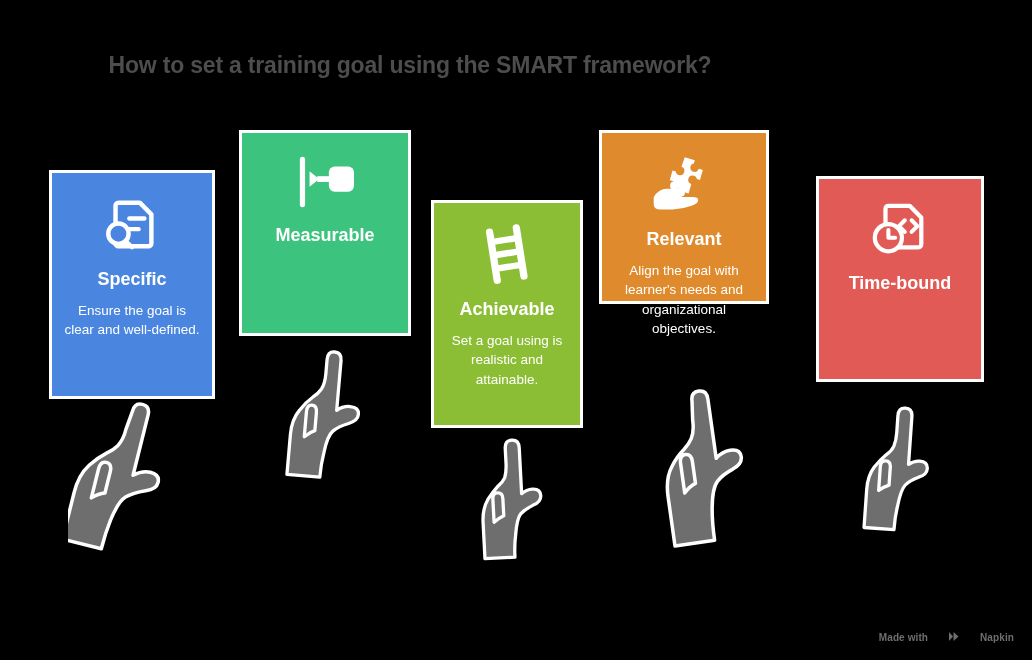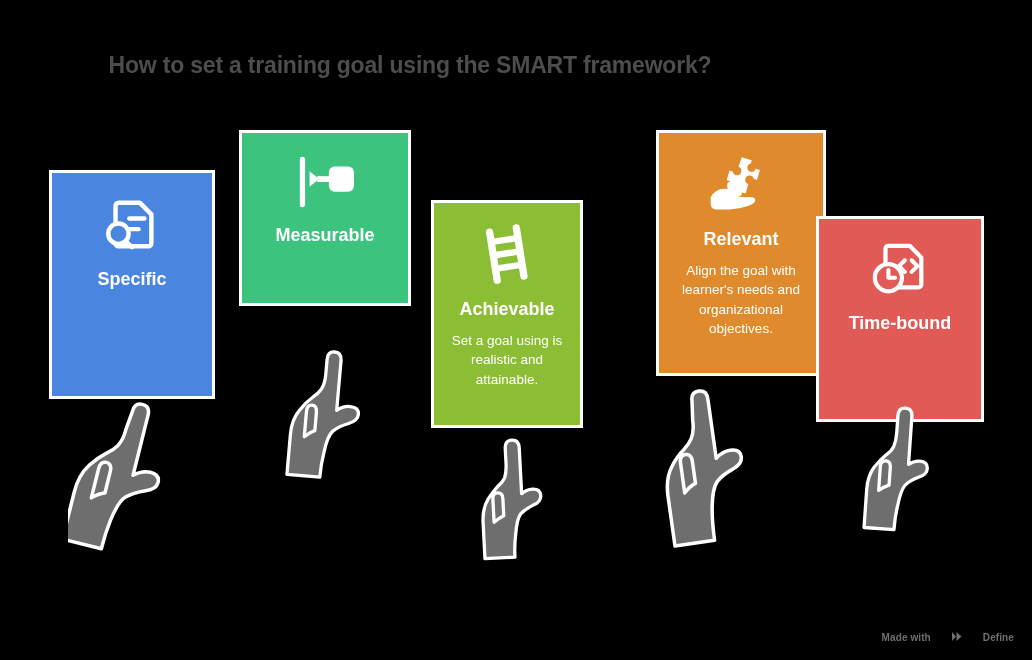--- a/index.html
+++ b/index.html
@@ -55,23 +55,23 @@
   }
   .card-desc {
     font-size: 13.5px;
     line-height: 1.45;
     color: #ffffff;
     font-weight: normal;
   }
 
   
   #card-specific    { left: 49px;  top: 170px; width: 166px; height: 229px; }
-  #card-measurable  { left: 239px; top: 130px; width: 172px; height: 176px; }
+  #card-measurable  { left: 239px; top: 130px; width: 172px; height: 206px; }
   #card-achievable  { left: 431px; top: 200px; width: 152px; height: 228px; }
-  #card-relevant    { left: 656px; top: 130px; width: 170px; height: 246px; }
+  #card-relevant    { left: 599px; top: 130px; width: 170px; height: 174px; }
   #card-timebound   { left: 816px; top: 176px; width: 168px; height: 206px; }
 
   
   .hand {
     position: absolute;
     pointer-events: none;
   }
   #hand-1 { left: 68px;  top: 398px; }
   #hand-2 { left: 282px; top: 348px; }
   #hand-3 { left: 470px; top: 436px; }
@@ -104,20 +104,21 @@
     <span class="card-icon">
       <svg width="62" height="62" viewBox="0 0 64 64" fill="none">
         <path d="M18 10 h22 l12 12 v30 a3 3 0 0 1 -3 3 h-31 a3 3 0 0 1 -3 -3 v-39 a3 3 0 0 1 3 -3 z" stroke="#ffffff" stroke-width="4.6" fill="none" stroke-linejoin="round"></path>
         <rect x="27" y="24" width="20" height="4.6" rx="2.3" fill="#ffffff"></rect>
         <rect x="27" y="35" width="14" height="4.6" rx="2.3" fill="#ffffff"></rect>
         <circle cx="18" cy="42" r="10.5" stroke="#ffffff" stroke-width="4.6" fill="#4a86e0"></circle>
         <line x1="25.5" y1="49.5" x2="32" y2="56" stroke="#ffffff" stroke-width="4.6" stroke-linecap="round"></line>
       </svg>
     </span>
     <div class="card-title">Specific</div>
+    <div class="card-desc">Ensure the goal is clear and well-defined.</div>
   </div>
 
   <div class="card" id="card-measurable" style="background: rgb(60, 196, 127);">
     <span class="card-icon">
       <svg width="70" height="58" viewBox="0 0 72 60" fill="none">
         <rect x="10" y="4" width="5.4" height="52" rx="2.7" fill="#ffffff"></rect>
         <rect x="40" y="14" width="26" height="26" rx="6" fill="#ffffff"></rect>
         <rect x="28" y="24" width="16" height="6" fill="#ffffff"></rect>
         <path d="M30 27 L20 19 v16 z" fill="#ffffff"></path>
       </svg>
@@ -147,21 +148,21 @@
         <g transform="rotate(16 44 22)">
           <path d="M34 6 h11 v3.5 a4.5 4.5 0 1 0 6.5 4 h4.5 v11 h-3.4 a4.6 4.6 0 1 0 -4.2 6.6 v10.4 h-12 v-3.8 a4.6 4.6 0 1 1 -6.4 -4.2 h-4.6 v-10.5 h3.6 a4.6 4.6 0 1 0 4.4 -6.5 z" fill="#ffffff"></path>
         </g>
         <path d="M6 46 q5 -9 14 -9 h14 q5 0 5 4.3 t-5 4.3 h-9 h22 q6 0 6 3.2 q0 3.6 -7 6.2 q-10 3.8 -20 3.8 h-14 q-6 0 -6 -6 z" fill="#ffffff"></path>
       </svg>
     </span>
     <div class="card-title">Relevant</div>
     <div class="card-desc">Align the goal with learner's needs and organizational objectives.</div>
   </div>
 
-  <div class="card" id="card-timebound" style="background: rgb(226, 90, 85); margin-top: 40px;">
+  <div class="card" id="card-timebound" style="background: rgb(226, 90, 85);">
     <span class="card-icon">
       <svg width="62" height="60" viewBox="0 0 64 62" fill="none">
         <path d="M20 7 h22 l12 12 v28 a3 3 0 0 1 -3 3 h-31 a3 3 0 0 1 -3 -3 v-37 a3 3 0 0 1 3 -3 z" stroke="#ffffff" stroke-width="4.4" fill="none" stroke-linejoin="round"></path>
         <path d="M37 22 l-6 6 l6 6" stroke="#ffffff" stroke-width="4.2" fill="none" stroke-linecap="round" stroke-linejoin="round"></path>
         <path d="M44 22 l6 6 l-6 6" stroke="#ffffff" stroke-width="4.2" fill="none" stroke-linecap="round" stroke-linejoin="round"></path>
         <circle cx="20" cy="40" r="14" fill="#e25a55" stroke="#ffffff" stroke-width="4.4"></circle>
         <path d="M20 32 v8 h7" stroke="#ffffff" stroke-width="4.2" fill="none" stroke-linecap="round" stroke-linejoin="round"></path>
       </svg>
     </span>
     <div class="card-title">Time-bound</div>
@@ -218,16 +219,16 @@
   </span>
 
   <div id="watermark">
     <span class="wm-text">Made with</span>
     <span>
       <svg width="12" height="11" viewBox="0 0 12 11">
         <path d="M1 1 L1 10 L5 5.5 Z" fill="#6e6e6e"></path>
         <path d="M5.5 1 L5.5 10 L10.5 5.5 Z" fill="#6e6e6e"></path>
       </svg>
     </span>
-    <span class="wm-text">Define</span>
+    <span class="wm-text">Napkin</span>
   </div>
 
 </div>
 
 </body></html>

